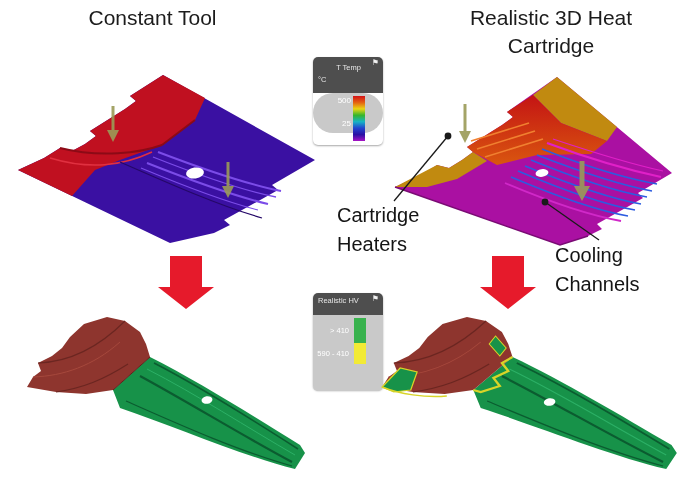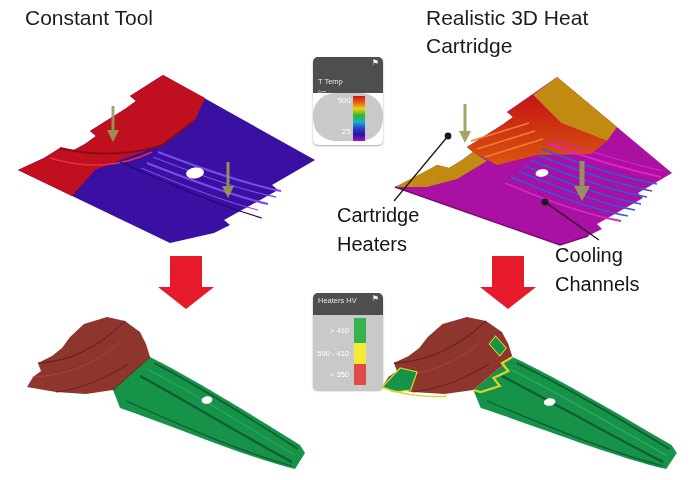--- a/index.html
+++ b/index.html
@@ -1,20 +1,20 @@
 <!DOCTYPE html>
 <html style="--background: #ffffff; --tool-cold: #3a10a2; --tool-cold-line: #7b4ce8; --tool-hot: #c01020; --tool-gold: #c18a10; --tool-magenta: #aa10a2; --cooling-line: #2c5ce0; --heater-line: #f08030; --pink-line: #e020c8; --part-hard: #179249; --part-soft: #8e352e; --transition-yellow: #d8d428; --arrow-red: #e61a2b; --arrow-olive: #9b9b57; --callout: #1a1a1a;"><head>
 <meta charset="utf-8">
 <style>
   html,body{margin:0;padding:0;background:#fff;}
   .canvas{
     position:relative;width:696px;height:480px;background:var(--background,#fff);
     font-family:"Liberation Sans",sans-serif;overflow:hidden;
   }
-  .title{position:absolute;text-align:left;color:#1c1c1c;font-size:21px;line-height:28px;top:4px;}
+  .title{position:absolute;text-align:center;color:#1c1c1c;font-size:21px;line-height:28px;top:4px;}
   .title span{display:block;}
   .title-left{left:25px;width:255px;}
   .title-right{left:426px;width:250px;}
   .annot{position:absolute;color:#141414;font-size:20px;line-height:29px;}
   .annot span{display:block;}
   .annot-cartridge{left:337px;top:201px;}
   .annot-cooling{left:555px;top:241px;}
   svg{position:absolute;display:block;}
   .tool-left{left:0px;top:58px;}
   .tool-right{left:385px;top:53px;}
@@ -23,25 +23,25 @@
   .overlay{left:0;top:0;pointer-events:none;}
   
   .legend{position:absolute;width:70px;border-radius:5px;box-shadow:0 1px 2px rgba(0,0,0,.35);}
   .legend-temp{left:313px;top:57px;height:88px;}
   .legend-hard{left:313px;top:293px;height:97px;}
   .legend-header{position:relative;background:#4e4e4e;border-radius:5px 5px 0 0;color:#e6e6e6;
     padding:3px 4px 2px 5px;}
   .legend-temp .legend-header{height:31px;}
   .legend-hard .legend-header{height:17px;}
   .legend-title{font-size:7.5px;}
-  .legend-temp .legend-title{margin-top:17px;}
+  .legend-temp .legend-title{margin-top:3px;text-align:center;}
   .legend-unit{font-size:7.5px;margin-top:3px;}
   .flag{position:absolute;top:1px;right:4px;font-size:8px;color:#f2f2f2;cursor:pointer;}
   .legend-body{position:relative;background:#c9c9c9;border-radius:0 0 5px 5px;}
-  .legend-temp .legend-body{height:48px;border-radius:22px;}
+  .legend-temp .legend-body{height:40px;border-radius:22px;}
   .legend-hard .legend-body{height:76px;padding-top:3px;box-sizing:border-box;}
   .colorbar{position:absolute;right:18px;top:3px;width:12px;height:45px;}
   .cb-label{position:absolute;right:32px;color:#fff;font-size:8px;}
   .cb-max{top:3px;}
   .cb-min{bottom:5px;}
   .band-row{display:flex;align-items:stretch;padding-right:17px;}
   .band-row .band-label{flex:1;text-align:right;color:#fff;font-size:7.5px;margin-right:5px;align-self:center;}
   .band-swatch{width:12px;}
   .band-0{height:25px;} .band-1{height:21px;} .band-2{height:21px;}
 </style>
@@ -113,34 +113,30 @@
     <div class="legend-body">
       <div class="colorbar" style="background: linear-gradient(rgb(211, 16, 22), rgb(228, 97, 18), rgb(234, 213, 20), rgb(53, 181, 44), rgb(23, 180, 196), rgb(34, 68, 207), rgb(42, 17, 164), rgb(167, 18, 196));"></div>
       <span class="cb-label cb-max">500</span>
       <span class="cb-label cb-min">25</span>
     </div>
   </div>
 
   <div class="legend legend-hard">
     <div class="legend-header">
       <span class="flag">⚑</span>
-      <div class="legend-title">Heaters HV</div>
+      <div class="legend-title">Realistic HV</div>
     </div>
     <div class="legend-body">
       <div class="band-row">
         <span class="band-label">&gt; 410</span>
         <div class="band-swatch band-0" style="background: rgb(56, 178, 77);"></div>
       </div>
       <div class="band-row">
         <span class="band-label">590 - 410</span>
         <div class="band-swatch band-1" style="background: rgb(242, 234, 53);"></div>
-      </div>
-      <div class="band-row">
-        <span class="band-label">&lt; 350</span>
-        <div class="band-swatch band-2" style="background: rgb(225, 74, 74);"></div>
       </div>
     </div>
   </div>
 
   <div class="annot annot-cooling">
     <span>Cooling</span>
     <span>Channels</span>
   </div>
   <div class="annot annot-cartridge">
     <span>Cartridge</span>

